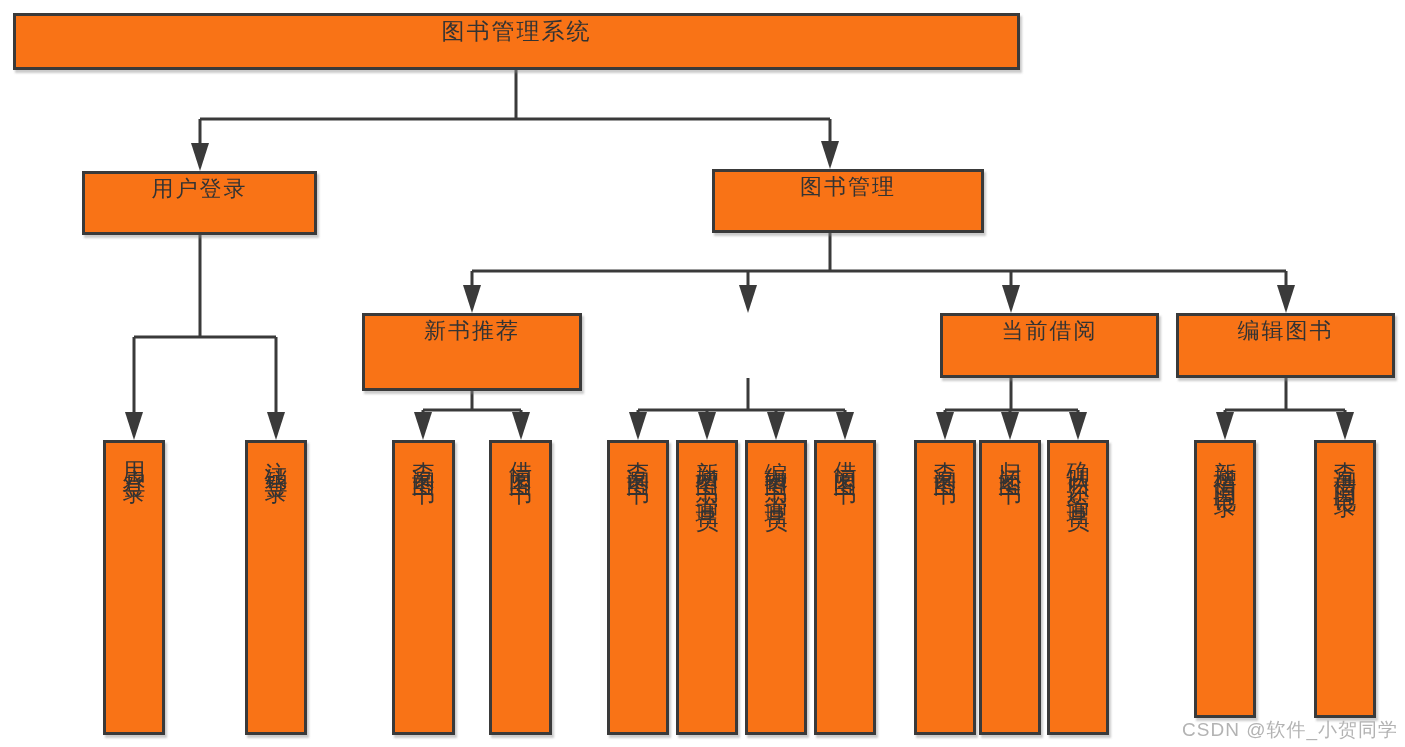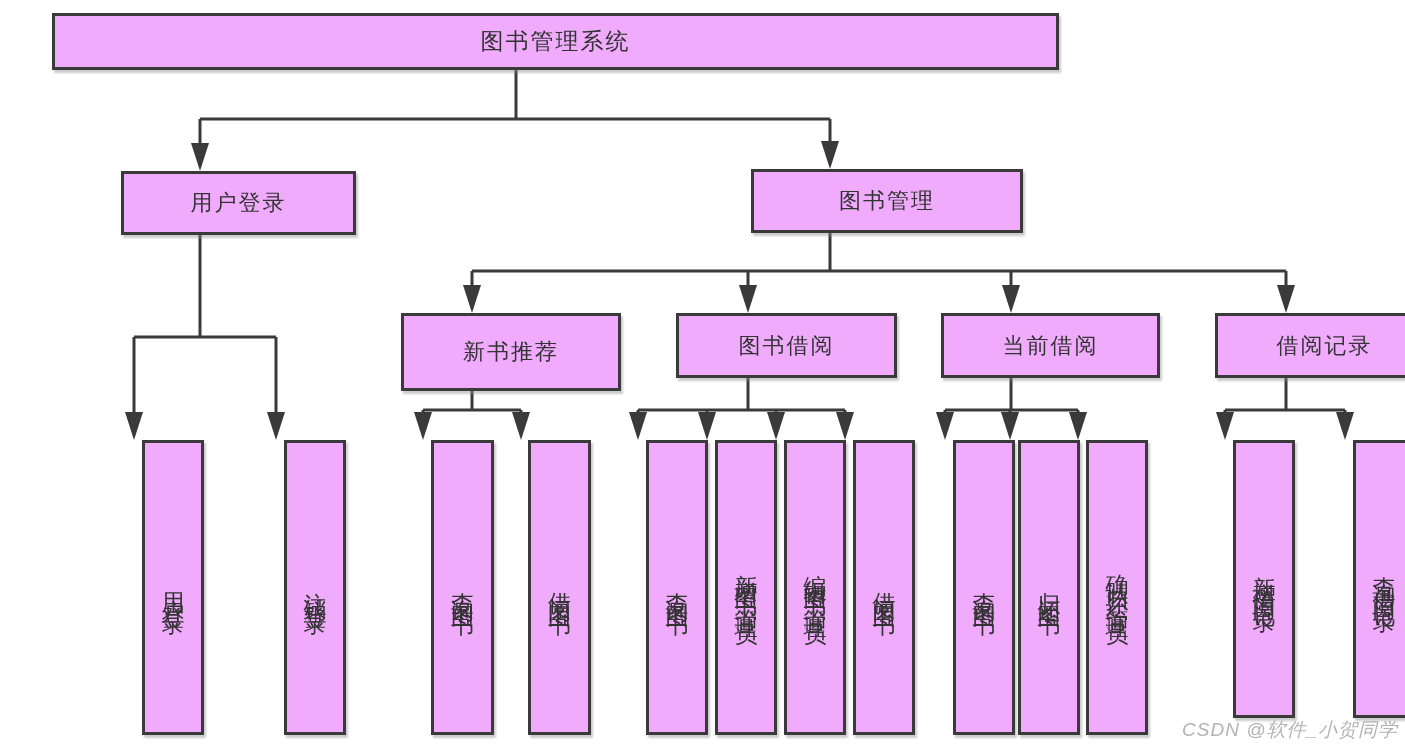--- a/index.html
+++ b/index.html
@@ -28,27 +28,26 @@
     stroke-width: 3;
     fill: none;
   }
   #wires .arrow {
     fill: var(--line, #3a3a3a);
   }
   .node {
     position: absolute;
     box-sizing: border-box;
     border: 3px solid var(--line, #3a3a3a);
-    background: #f0abfc;
+    background: #f97316;
     display: flex;
-    align-items: center;
+    align-items: flex-start;
     justify-content: center;
     color: var(--text, #333333);
     box-shadow: 2px 3px 2px rgba(140,140,140,0.45);
-    margin-left: 39px;
   }
   .node.h span {
     font-size: 22px;
     letter-spacing: 2px;
     white-space: nowrap;
   }
   .node.root span {
     font-size: 23px;
     letter-spacing: 2px;
   }
@@ -60,21 +59,20 @@
     line-height: 1;
   }
   #watermark {
     position: absolute;
     right: 7px;
     bottom: 4px;
     font-size: 19px;
     color: var(--watermark, #b3b3b3);
     letter-spacing: 1px;
     white-space: nowrap;
-    font-style: italic;
   }
 </style>
 </head>
 <body>
 
 <div id="canvas">
 
   <svg id="wires" viewBox="0 0 1405 747" xmlns="http://www.w3.org/2000/svg">
     <defs>
       <polygon id="arrowhead" class="arrow" points="-9,-28 9,-28 0,0"></polygon>
@@ -117,28 +115,25 @@
   <div class="node h" style="left:82px; top:171px; width:235px; height:64px">
     <span>用户登录</span>
   </div>
   <div class="node h" style="left:712px; top:169px; width:272px; height:64px">
     <span>图书管理</span>
   </div>
 
   <div class="node h" style="left:362px; top:313px; width:220px; height:78px">
     <span>新书推荐</span>
   </div>
-  <div class="node h" style="left:637px; top:313px; width:221px; height:65px">
-    <span>图书借阅</span>
-  </div>
-  <div class="node h" style="left:902px; top:313px; width:219px; height:65px">
+  <div class="node h" style="left:940px; top:313px; width:219px; height:65px">
     <span>当前借阅</span>
   </div>
   <div class="node h" style="left:1176px; top:313px; width:219px; height:65px">
-    <span>借阅记录</span>
+    <span>编辑图书</span>
   </div>
 
   <div class="node v" style="left:103px; top:440px; width:62px; height:295px">
     <span>用户登录</span>
   </div>
   <div class="node v" style="left:245px; top:440px; width:62px; height:295px">
     <span>注销登录</span>
   </div>
 
   <div class="node v" style="left:392px; top:440px; width:63px; height:295px">

